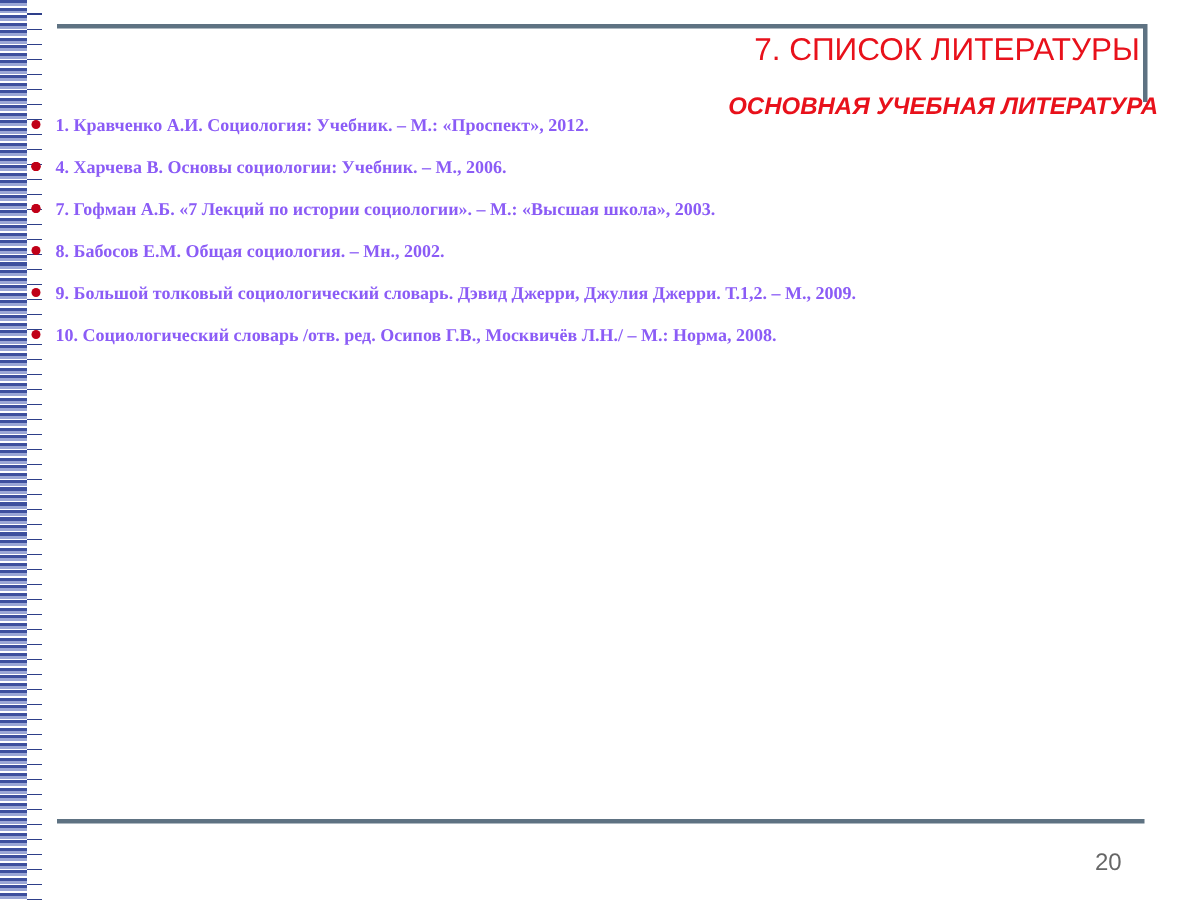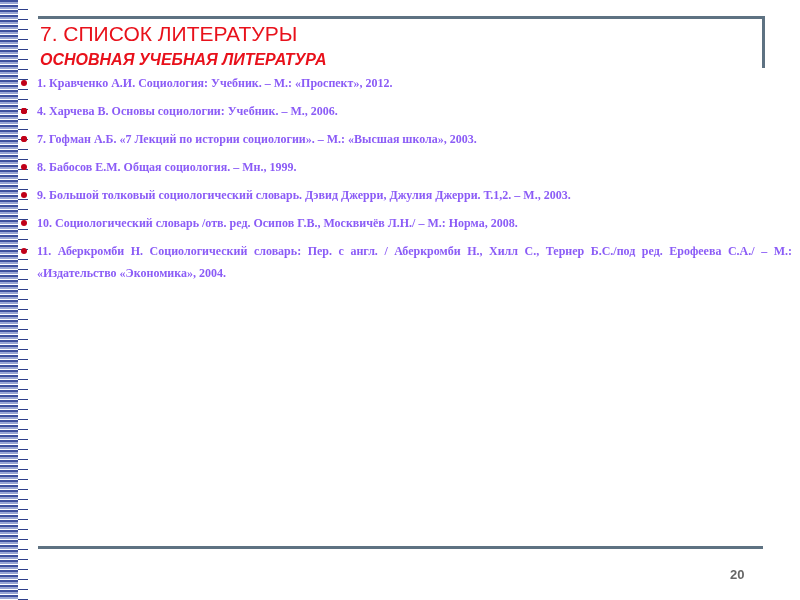--- a/index.html
+++ b/index.html
@@ -66,40 +66,40 @@
       top: 546px;
       width: 725px;
       height: 3px;
       background: #5e7282;
     }
     .title {
       position: absolute;
       left: 40px;
       top: 22px;
       width: 720px;
-      text-align: left;
+      text-align: right;
       color: #e8111b;
       font-family: "Liberation Sans", sans-serif;
       font-size: 21px;
       font-weight: normal;
       line-height: 24px;
       margin: 0;
     }
     .subtitle {
       position: absolute;
       left: 40px;
       top: 50px;
       width: 720px;
-      text-align: left;
+      text-align: right;
       color: #e8111b;
       font-family: "Liberation Sans", sans-serif;
       font-size: 16px;
       font-style: italic;
       line-height: 20px;
-      margin: 0;
+      margin: 12px;
     }
     .bib-list {
       position: absolute;
       left: 37px;
       top: 72px;
       width: 755px;
       margin: 0;
       padding: 0;
       list-style: none;
     }
@@ -120,23 +120,22 @@
       width: 6px;
       height: 6px;
       border-radius: 50%;
       background: #c00018;
     }
     .page-number {
       position: absolute;
       left: 730px;
       top: 567px;
       font-family: "Liberation Sans", sans-serif;
-      font-size: 13px;
+      font-size: 16px;
       color: #666666;
-      font-weight: bold;
     }
   </style>
 </head>
 <body>
 
 <div class="left-stripe"></div>
 <div class="tick-stripe"></div>
 
 <div class="frame-top"></div>
 <div class="frame-right"></div>
@@ -162,29 +161,25 @@
   </li>
   <li class="bib-item">
     <span class="bullet"></span>
   </li>
   <li class="bib-item">
     <span class="bullet"></span>
     <span>7. Гофман А.Б. «7 Лекций по истории социологии». – М.: «Высшая школа», 2003.</span>
   </li>
   <li class="bib-item">
     <span class="bullet"></span>
-    <span>8. Бабосов Е.М. Общая социология. – Мн., 1999.</span>
+    <span>8. Бабосов Е.М. Общая социология. – Мн., 2002.</span>
   </li>
   <li class="bib-item">
     <span class="bullet"></span>
-    <span>9. Большой толковый социологический словарь. Дэвид Джерри, Джулия Джерри. Т.1,2. – М., 2003.</span>
+    <span>9. Большой толковый социологический словарь. Дэвид Джерри, Джулия Джерри. Т.1,2. – М., 2009.</span>
   </li>
   <li class="bib-item">
     <span class="bullet"></span>
     <span>10. Социологический словарь /отв. ред. Осипов Г.В., Москвичёв Л.Н./ – М.: Норма, 2008.</span>
-  </li>
-  <li class="bib-item">
-    <span class="bullet"></span>
-    <span>11. Аберкромби Н. Социологический словарь: Пер. с англ. / Аберкромби Н., Хилл С., Тернер Б.С./под ред. Ерофеева С.А./ – М.: «Издательство «Экономика», 2004.</span>
   </li>
 </ul>
 
 <div class="page-number">20</div>
 
 </body></html>

